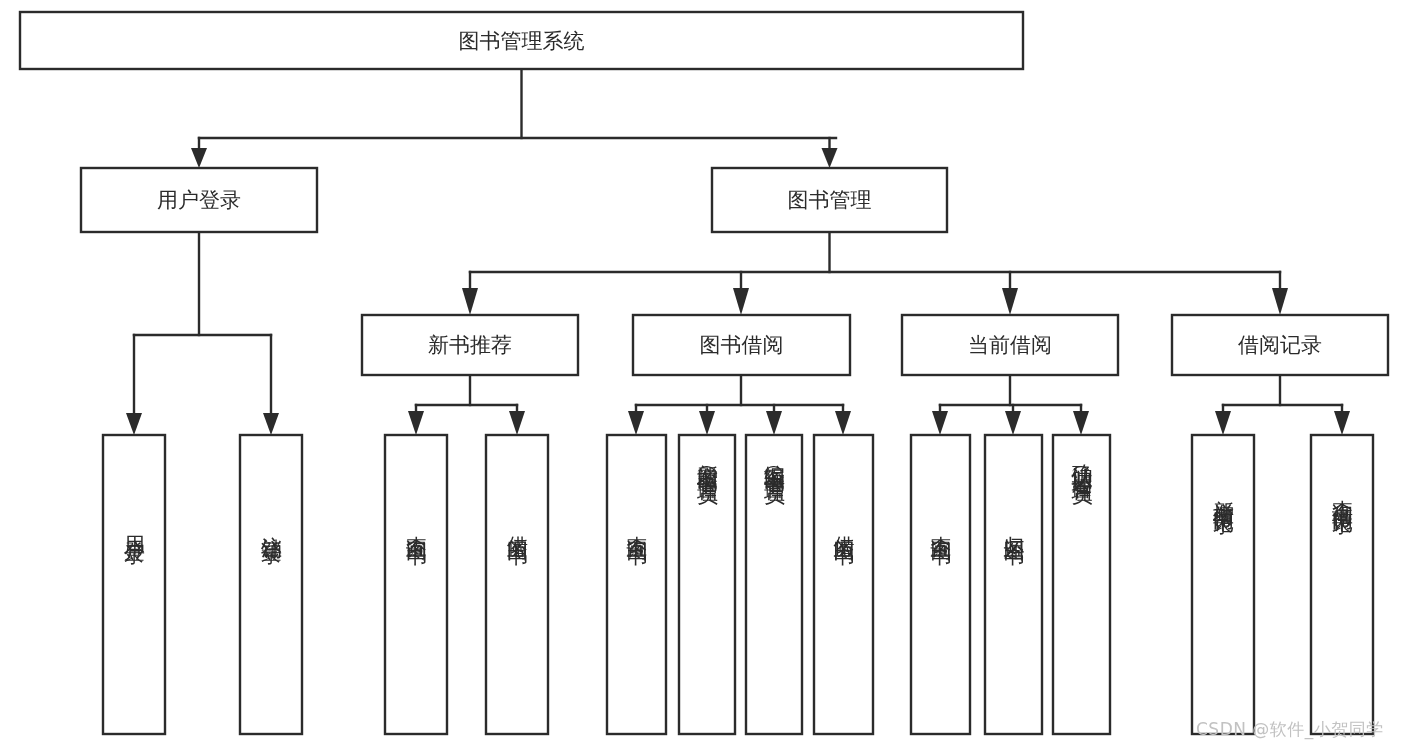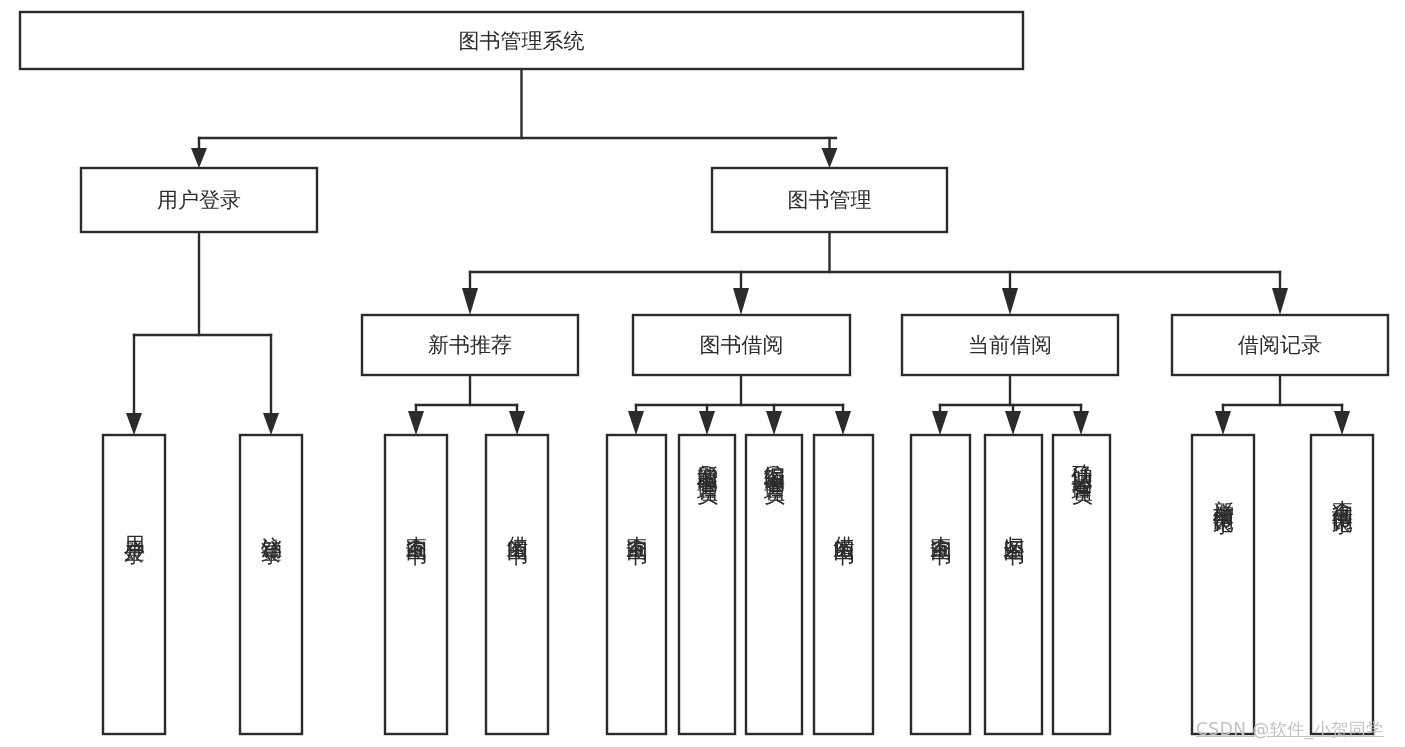--- a/index.html
+++ b/index.html
@@ -234,15 +234,15 @@
   <div class="vlabel-wrap" style="left:1053px; top:435px; width:57px; height:299px; padding-top:12px;">
     <span class="vlabel">确认归还（管理员）</span>
   </div>
   <div class="vlabel-wrap" style="left:1192px; top:435px; width:62px; height:299px; padding-top:48px;">
     <span class="vlabel">新增借阅记录</span>
   </div>
   <div class="vlabel-wrap" style="left:1311px; top:435px; width:62px; height:299px; padding-top:48px;">
     <span class="vlabel">查询借阅记录</span>
   </div>
 
-  <div class="watermark" style="left:1196px; top:718px;text-decoration:underline;">CSDN @软件_小贺同学</div>
+  <div class="watermark" style="left:1196px; top:718px;">CSDN @软件_小贺同学</div>
 
 </div>
 
 </body></html>

